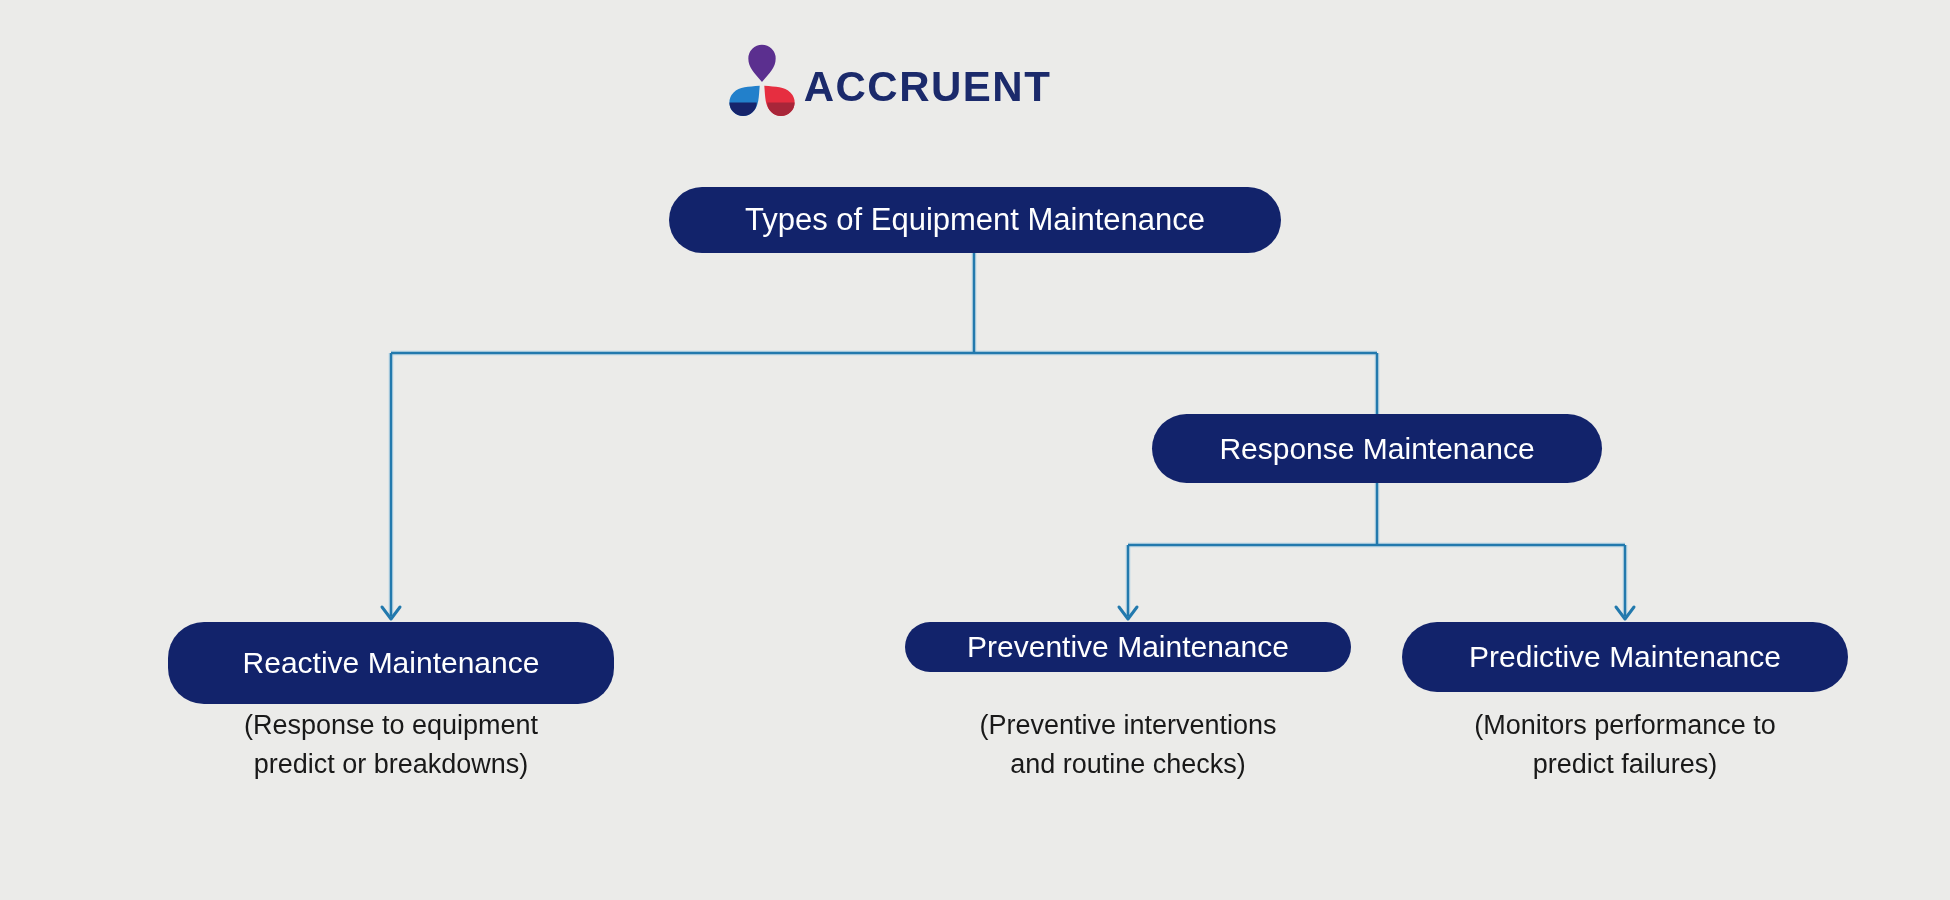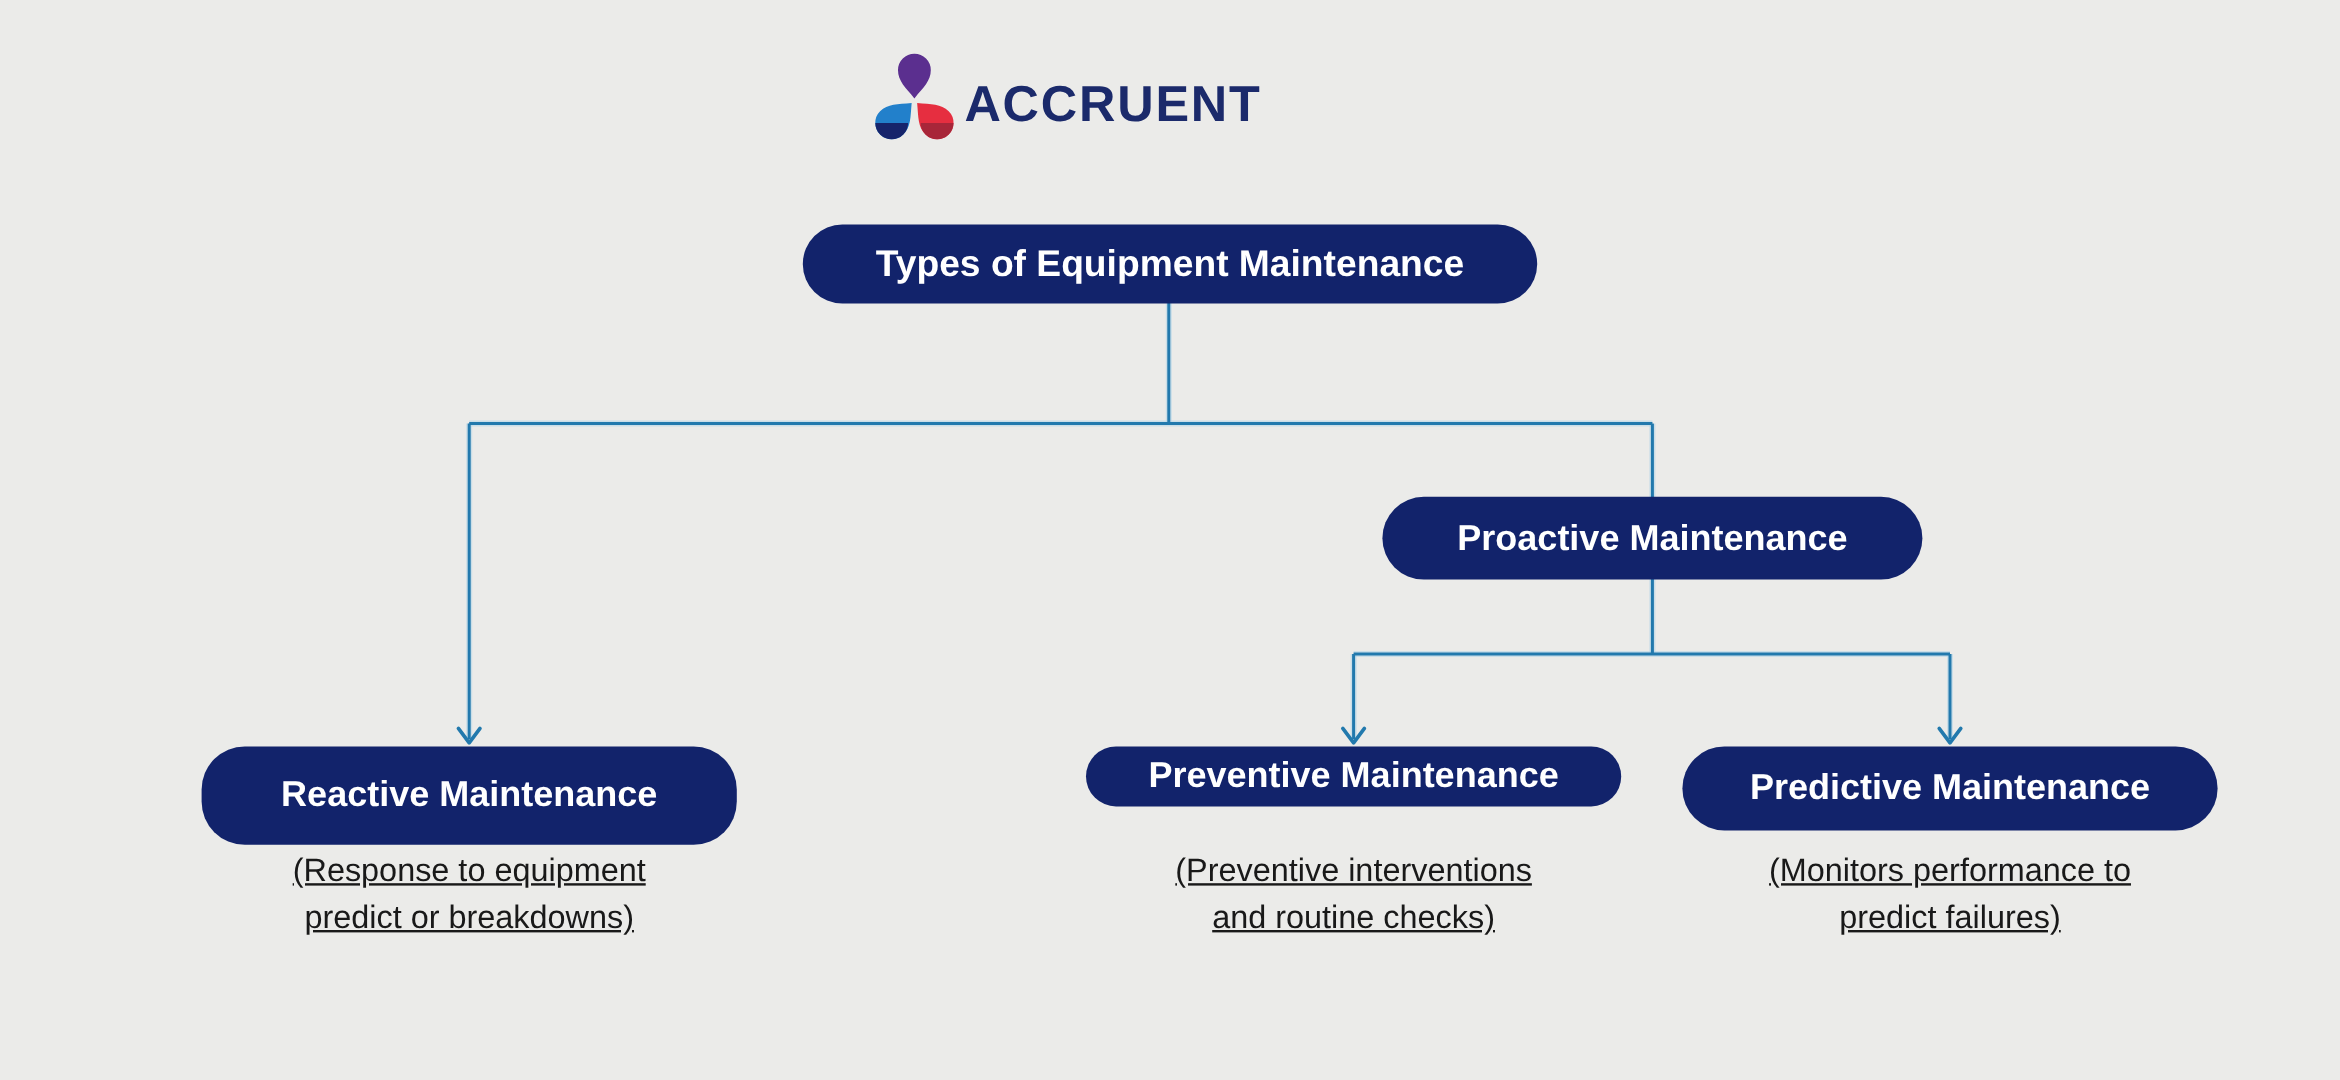--- a/index.html
+++ b/index.html
@@ -66,38 +66,37 @@
   .node {
     position: absolute;
     z-index: 2;
     background: #12236b;
     border-radius: 36px;
     color: #ffffff;
     display: flex;
     align-items: center;
     justify-content: center;
     text-align: center;
-    font-weight: bold;
+    font-weight: normal;
   }
   .node-root   { left: 669px;  top: 187px; width: 612px; height: 66px; font-size: 31px; }
   .node-proactive  { left: 1152px; top: 414px; width: 450px; height: 69px; font-size: 30px; }
   .node-reactive   { left: 168px;  top: 622px; width: 446px; height: 82px; font-size: 30px; }
   .node-preventive { left: 905px;  top: 622px; width: 446px; height: 50px; font-size: 30px; }
   .node-predictive { left: 1402px; top: 622px; width: 446px; height: 70px; font-size: 30px; text-align: center; }
   
   .caption {
     position: absolute;
     z-index: 2;
     top: 706px;
     width: 560px;
     text-align: center;
     color: #191919;
     font-size: 27px;
     line-height: 39px;
-    text-decoration: underline;
   }
   .caption-reactive   { left: 111px; }
   .caption-preventive { left: 848px; }
   .caption-predictive { left: 1345px; }
   .caption span { display: block; }
 </style>
 </head>
 <body>
 
 <div class="stage">
@@ -142,21 +141,21 @@
     <path class="arrowhead" d="M382,607 L391,619 L400,607"></path>
     <path class="arrowhead" d="M1119,607 L1128,619 L1137,607"></path>
     <path class="arrowhead" d="M1616,607 L1625,619 L1634,607"></path>
   </svg>
 
   <div class="node node-root">
     <span>Types of Equipment Maintenance</span>
   </div>
 
   <div class="node node-proactive">
-    <span>Proactive Maintenance</span>
+    <span>Response Maintenance</span>
   </div>
 
   <div class="node node-reactive">
     <span>Reactive Maintenance</span>
   </div>
 
   <div class="node node-preventive">
     <span>Preventive Maintenance</span>
   </div>
 

